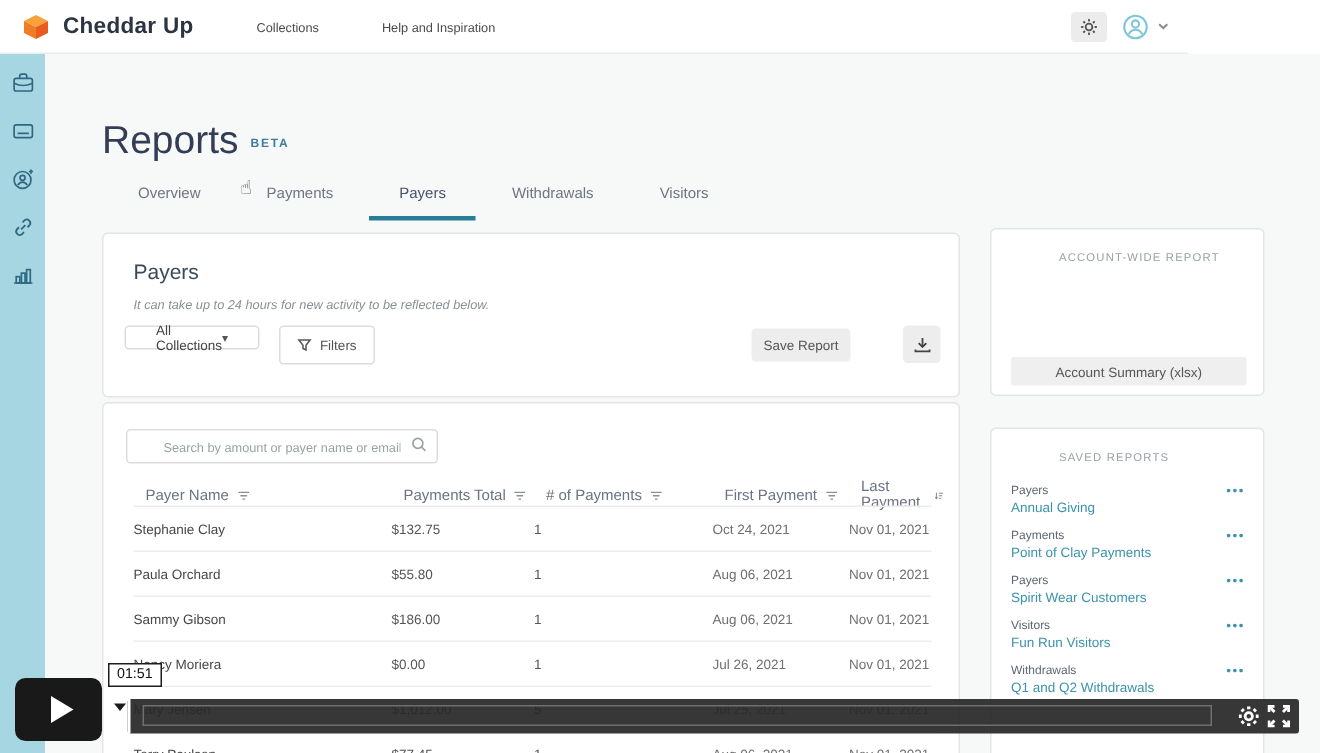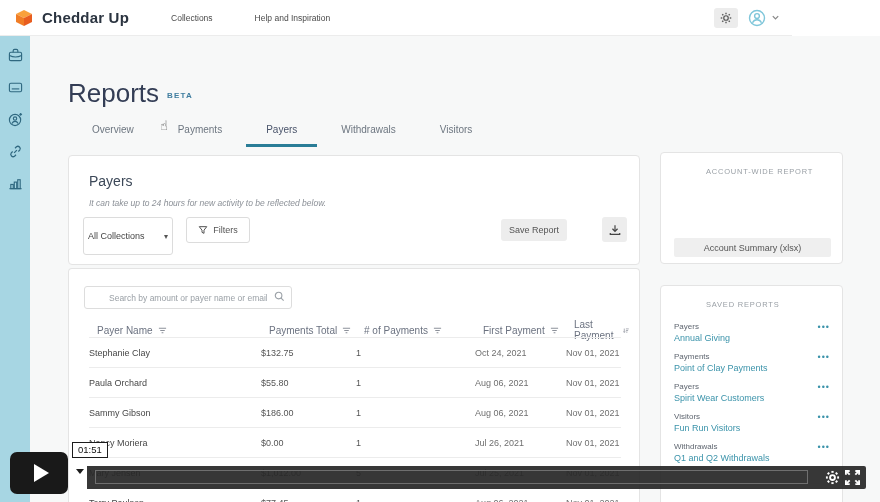--- a/index.html
+++ b/index.html
@@ -36,22 +36,22 @@
   .tab.active::after { content:""; position:absolute; left:-20px; right:-20px; bottom:0; height:3px;
     background:#2a7d97; }
   .cursor-hand { position:absolute; left:160px; top:118px; font-size:13px; color:#4c4c4c; z-index:4;
     font-family:"DejaVu Sans", sans-serif; }
 
   
   .card { position:absolute; background:#fff; border:1px solid #e4e4e4; border-radius:4px; }
   .payers-card { left:68px; top:155px; width:572px; height:110px; }
   .payers-title { position:absolute; left:20px; top:17px; font-size:14px; color:#3c4858; }
   .payers-note { position:absolute; left:20px; top:42px; font-size:8.5px; font-style:italic; color:#8b9097; }
-  .select-box { position:absolute; left:14px; top:61px; width:90px; height:38px; border:1px solid #dcdcdc;
-    border-radius:3px; background:#fff; display:flex; align-items:center; padding:0 4px; font-size:9px;
+  .select-box { position:absolute; left:14px; top:61px; width:90px; height:16px; border:1px solid #dcdcdc;
+    border-radius:3px; background:#fff; display:flex; align-items:center; padding:0 20px; font-size:9px;
     color:#444; cursor:pointer; }
   .select-caret { margin-left:auto; font-size:8px; color:#555; }
   .filters-btn { position:absolute; left:117px; top:61px; width:64px; height:26px; border:1px solid #dcdcdc;
     border-radius:3px; background:#fff; display:flex; align-items:center; justify-content:center;
     font-size:9px; color:#555; cursor:pointer; gap:5px; }
   .save-btn { position:absolute; right:72px; top:63px; width:66px; height:22px; background:#ededed;
     border-radius:3px; display:flex; align-items:center; justify-content:center; font-size:9px;
     color:#555; cursor:pointer; }
   .dl-btn { position:absolute; right:12px; top:61px; width:25px; height:25px; background:#ededed;
     border-radius:3px; display:flex; align-items:center; justify-content:center; color:#444; cursor:pointer; }

